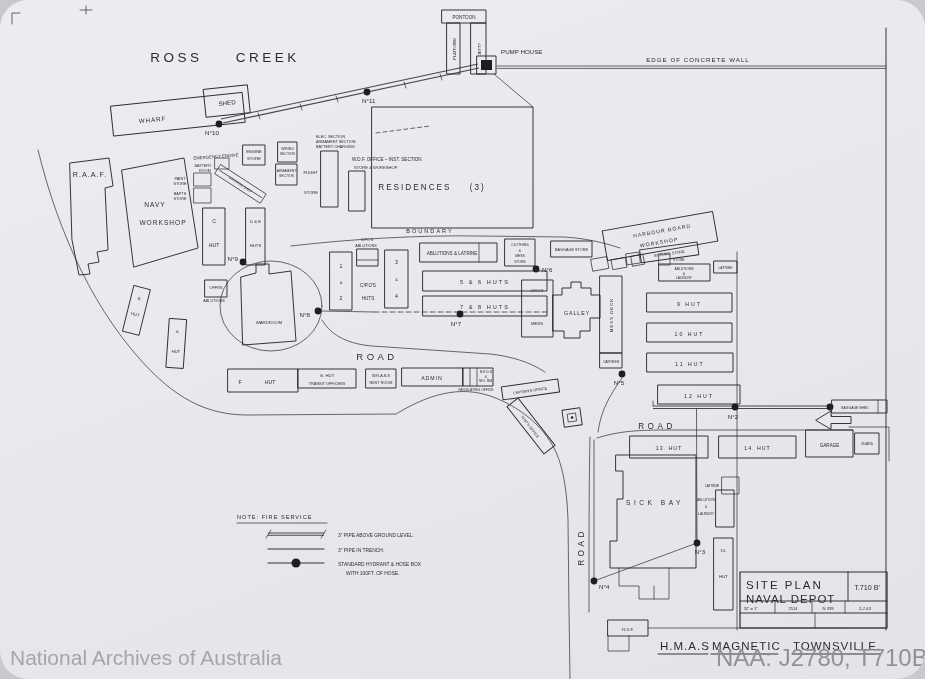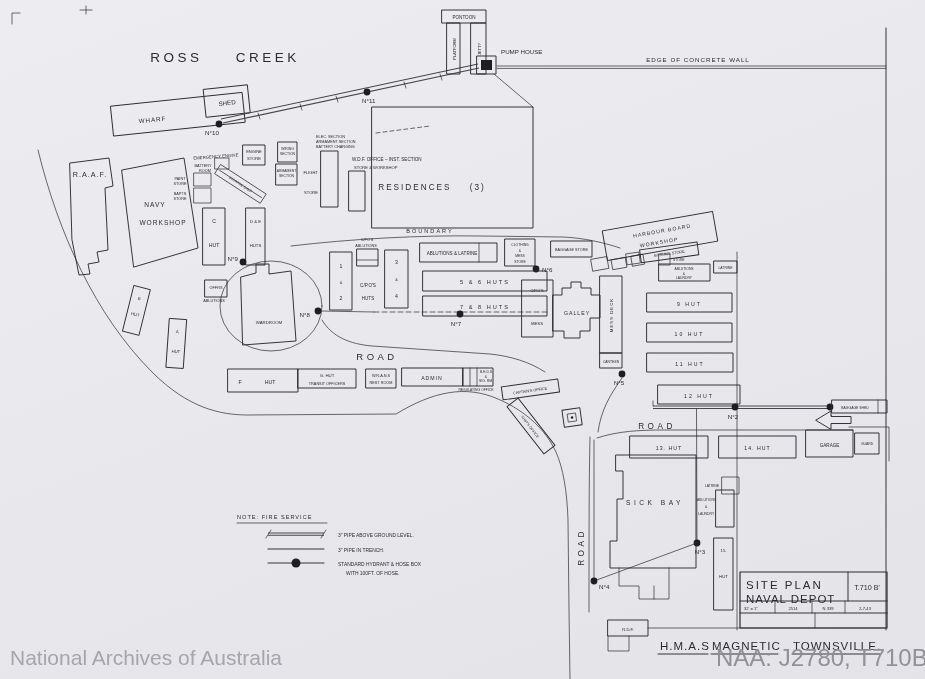--- a/index.html
+++ b/index.html
@@ -1,17 +1,17 @@
 <!DOCTYPE html>
 <html><head>
 <meta charset="utf-8">
 <style>
   html,body{margin:0;padding:0;background:#c9c8cd;}
   #plan{position:relative;width:925px;height:679px;overflow:hidden;
-        background:linear-gradient(160deg,#edecf0 0%,#e9e8ec 45%,#e4e3e8 100%);}
+        background:linear-gradient(160deg,#edecf0 0%,#e9e8ec 45%,#e4e3e8 100%);border-radius:28px;}
   svg{position:absolute;left:0;top:0;}
   svg text{font-family:"Liberation Sans","DejaVu Sans",sans-serif;fill:#2b2b31;}
   .t34{font-size:3.4px}.t38{font-size:3.8px}.t4{font-size:4.1px}.t42{font-size:4.3px}
   .t45{font-size:4.6px}.t48{font-size:4.9px}.t5{font-size:5.2px}.t55{font-size:5.6px}
   .t6{font-size:6.2px}.t65{font-size:6.6px}.t7{font-size:7.2px}.t8{font-size:8.2px}
   .t9{font-size:9.5px}.t11{font-size:11.5px}.t13{font-size:13.5px}
   .ls1{letter-spacing:1px}.ls2{letter-spacing:2px}.ls3{letter-spacing:3.5px}
   .ws{word-spacing:14px}.ws2{word-spacing:26px}
   .s{stroke:#2b2b31;fill:none;stroke-width:.95;stroke-linecap:round;stroke-linejoin:round}
   .s7{stroke-width:.7}.s12{stroke-width:1.2}

